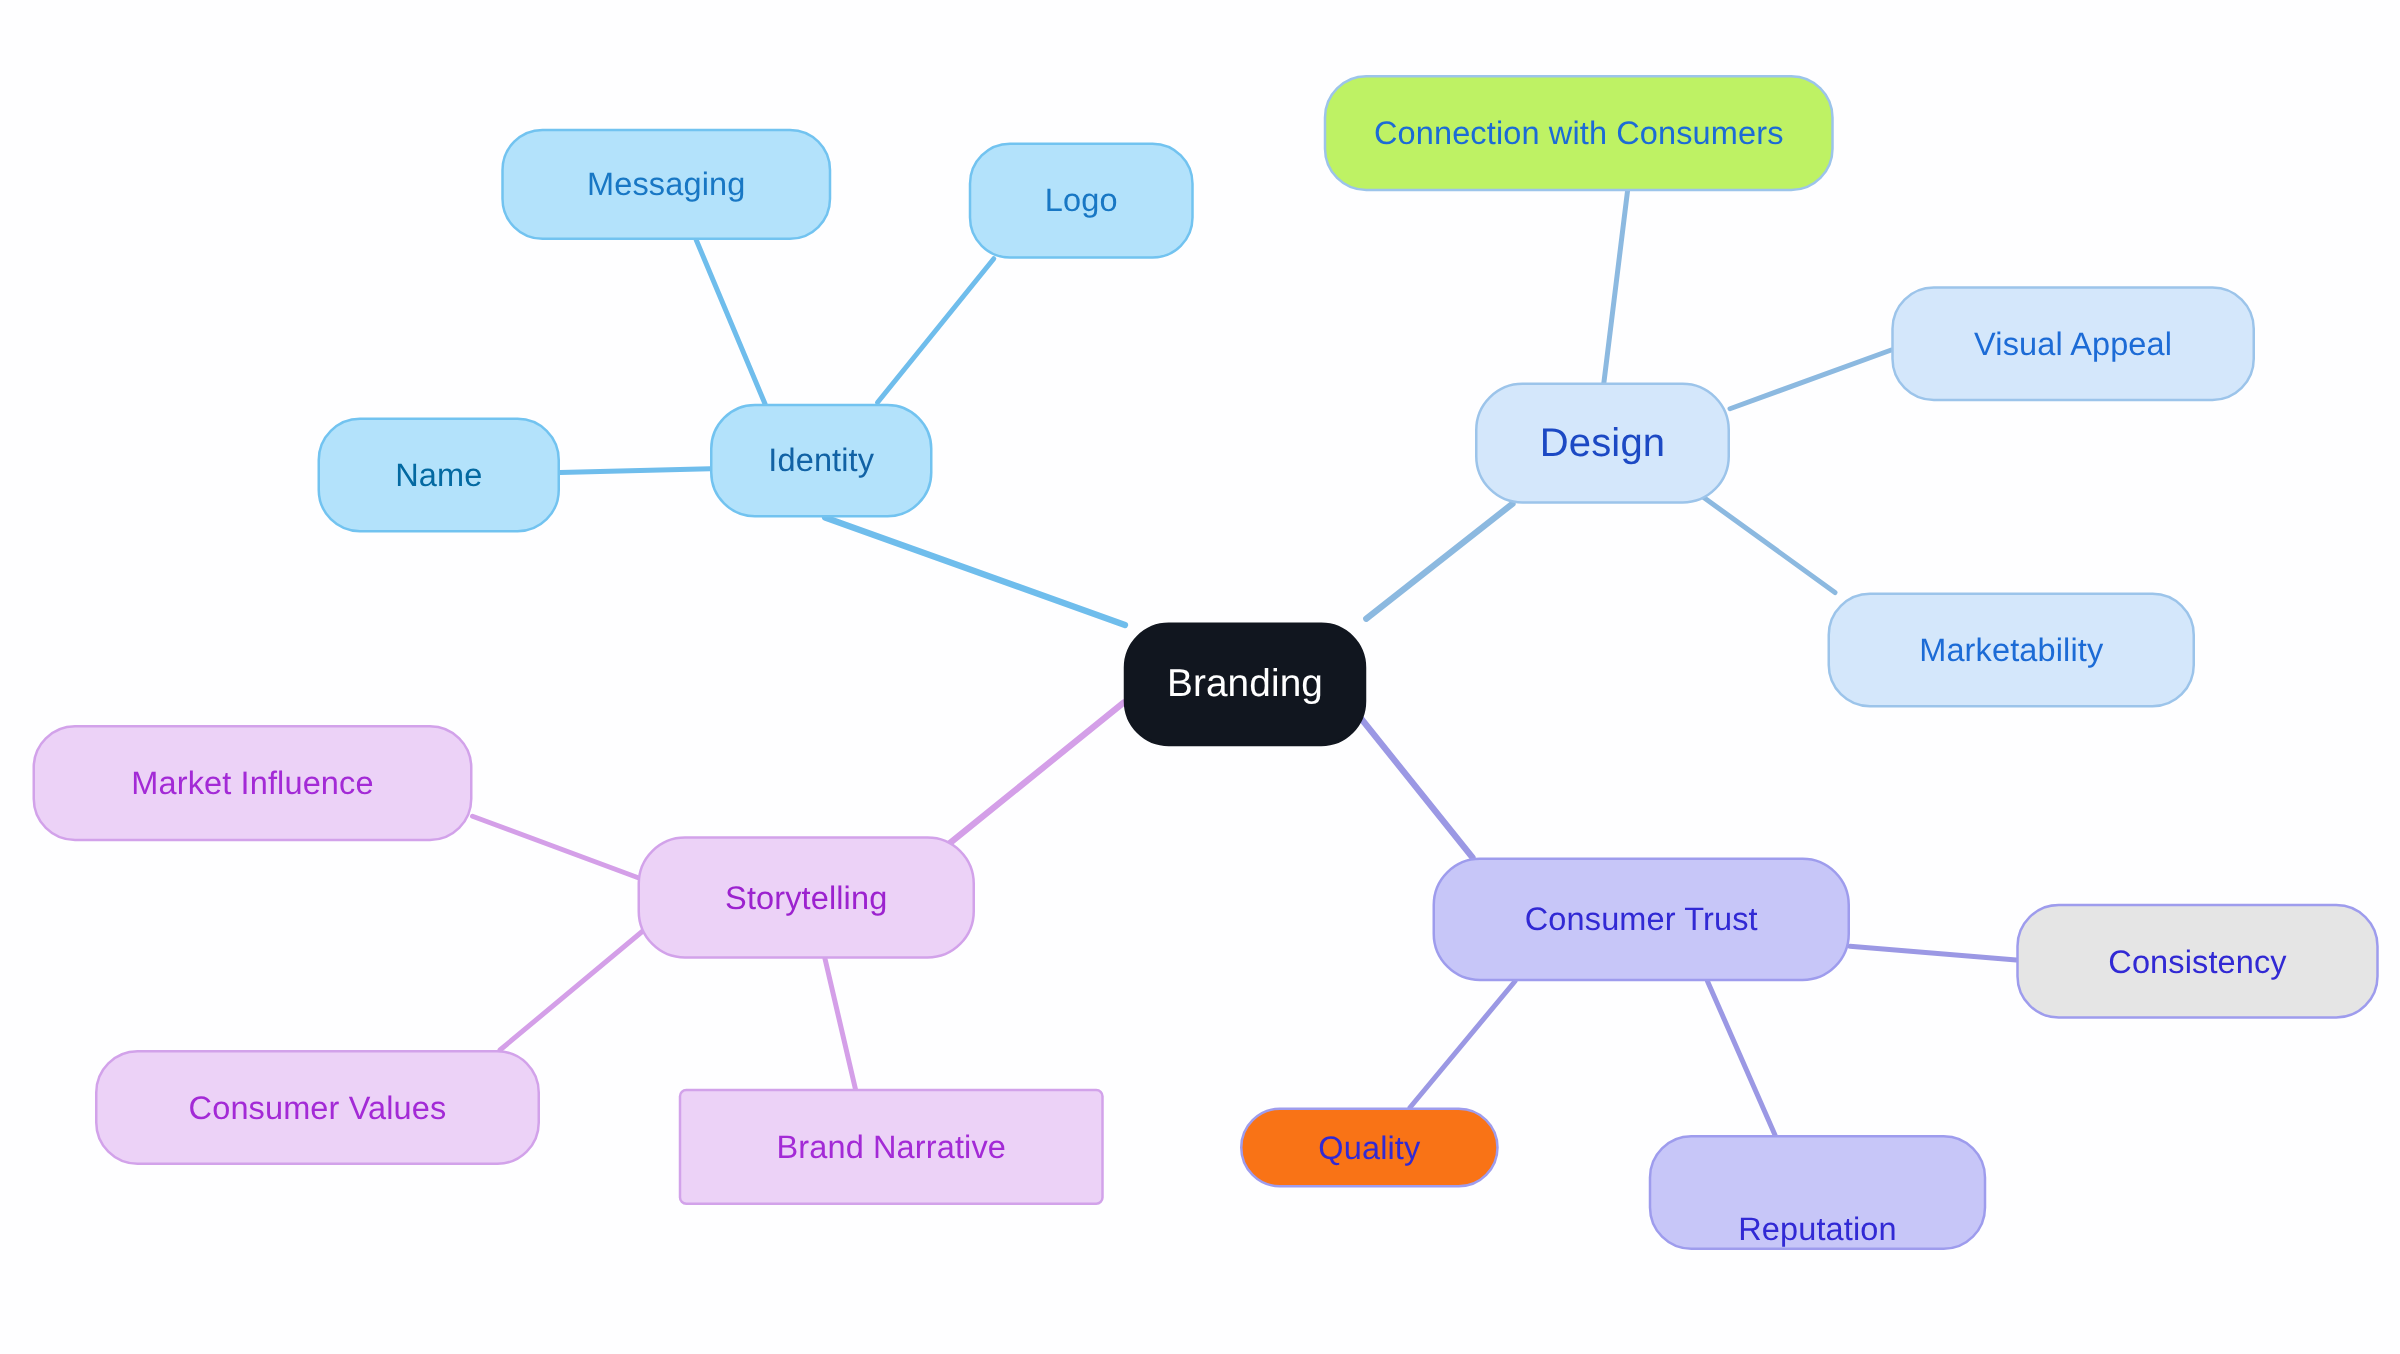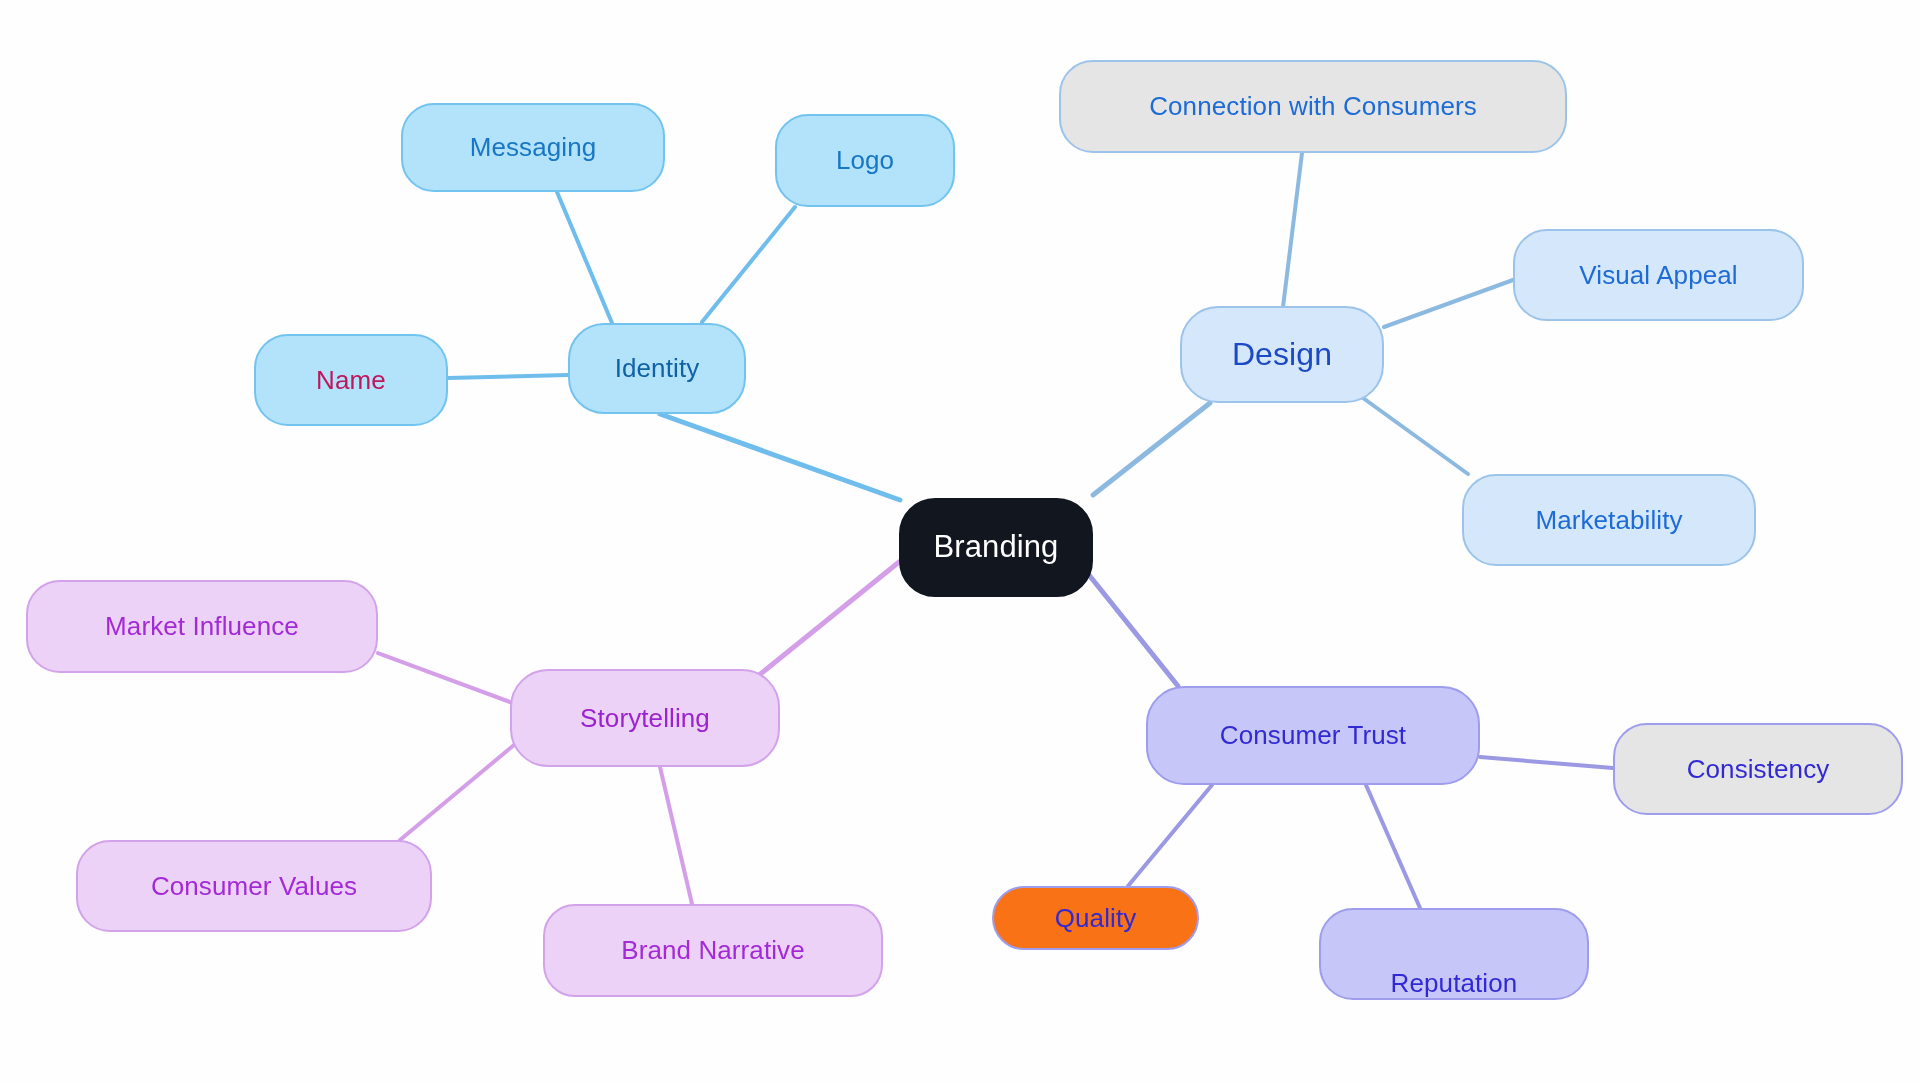--- a/index.html
+++ b/index.html
@@ -70,45 +70,45 @@
       </div>
       <div class="node" style="left: 568px; top: 323px; width: 178px; height: 91px; background: rgb(179, 226, 251); border-color: rgb(114, 195, 240); color: rgb(17, 98, 165); border-radius: 36px; font-size: 26px;">
         <span class="node-label">Identity</span>
       </div>
       <div class="node" style="left: 401px; top: 103px; width: 264px; height: 89px; background: rgb(179, 226, 251); border-color: rgb(114, 195, 240); color: rgb(24, 119, 196); border-radius: 33px; font-size: 26px;">
         <span class="node-label">Messaging</span>
       </div>
       <div class="node" style="left: 775px; top: 114px; width: 180px; height: 93px; background: rgb(179, 226, 251); border-color: rgb(114, 195, 240); color: rgb(24, 119, 196); border-radius: 33px; font-size: 26px;">
         <span class="node-label">Logo</span>
       </div>
-      <div class="node" style="left: 254px; top: 334px; width: 194px; height: 92px; background: rgb(179, 226, 251); border-color: rgb(114, 195, 240); color: #be185d; border-radius: 34px; font-size: 26px;">
+      <div class="node" style="left: 254px; top: 334px; width: 194px; height: 92px; background: rgb(179, 226, 251); border-color: rgb(114, 195, 240); color: #0369a1; border-radius: 34px; font-size: 26px;">
         <span class="node-label">Name</span>
       </div>
       <div class="node" style="left: 1180px; top: 306px; width: 204px; height: 97px; background: rgb(212, 231, 251); border-color: rgb(156, 196, 234); color: rgb(28, 73, 196); border-radius: 38px; font-size: 32px;">
         <span class="node-label">Design</span>
       </div>
-      <div class="node" style="left: 1059px; top: 60px; width: 508px; height: 93px; background: #e5e5e5; border-color: rgb(156, 196, 234); color: rgb(28, 107, 214); border-radius: 34px; font-size: 26px;">
+      <div class="node" style="left: 1059px; top: 60px; width: 408px; height: 93px; background: #bef264; border-color: rgb(156, 196, 234); color: rgb(28, 107, 214); border-radius: 34px; font-size: 26px;">
         <span class="node-label">Connection with Consumers</span>
       </div>
       <div class="node" style="left: 1513px; top: 229px; width: 291px; height: 92px; background: rgb(212, 231, 251); border-color: rgb(156, 196, 234); color: rgb(28, 107, 214); border-radius: 34px; font-size: 26px;">
         <span class="node-label">Visual Appeal</span>
       </div>
       <div class="node" style="left: 1462px; top: 474px; width: 294px; height: 92px; background: rgb(212, 231, 251); border-color: rgb(156, 196, 234); color: rgb(28, 107, 214); border-radius: 34px; font-size: 26px;">
         <span class="node-label">Marketability</span>
       </div>
       <div class="node" style="left: 510px; top: 669px; width: 270px; height: 98px; background: rgb(236, 210, 247); border-color: rgb(210, 162, 234); color: rgb(156, 34, 207); border-radius: 38px; font-size: 26px;">
         <span class="node-label">Storytelling</span>
       </div>
       <div class="node" style="left: 26px; top: 580px; width: 352px; height: 93px; background: rgb(236, 210, 247); border-color: rgb(210, 162, 234); color: rgb(163, 42, 214); border-radius: 34px; font-size: 26px;">
         <span class="node-label">Market Influence</span>
       </div>
       <div class="node" style="left: 76px; top: 840px; width: 356px; height: 92px; background: rgb(236, 210, 247); border-color: rgb(210, 162, 234); color: rgb(163, 42, 214); border-radius: 34px; font-size: 26px;">
         <span class="node-label">Consumer Values</span>
       </div>
-      <div class="node" style="left: 543px; top: 904px; width: 340px; height: 93px; background: rgb(236, 210, 247); border-color: rgb(210, 162, 234); color: rgb(163, 42, 214); border-radius: 32px; font-size: 26px;">
+      <div class="node" style="left: 543px; top: 871px; width: 340px; height: 93px; background: rgb(236, 210, 247); border-color: rgb(210, 162, 234); color: rgb(163, 42, 214); border-radius: 6px; font-size: 26px;">
         <span class="node-label">Brand Narrative</span>
       </div>
       <div class="node" style="left: 1146px; top: 686px; width: 334px; height: 99px; background: rgb(199, 198, 248); border-color: rgb(158, 156, 237); color: rgb(49, 41, 212); border-radius: 38px; font-size: 26px;">
         <span class="node-label">Consumer Trust</span>
       </div>
       <div class="node" style="left: 1613px; top: 723px; width: 290px; height: 92px; background: #e5e5e5; border-color: rgb(158, 156, 237); color: rgb(49, 41, 212); border-radius: 34px; font-size: 26px;">
         <span class="node-label">Consistency</span>
       </div>
       <div class="node" style="left: 992px; top: 886px; width: 207px; height: 64px; background: #f97316; border-color: rgb(158, 156, 237); color: rgb(49, 41, 212); border-radius: 34px; font-size: 26px;">
         <span class="node-label">Quality</span>

